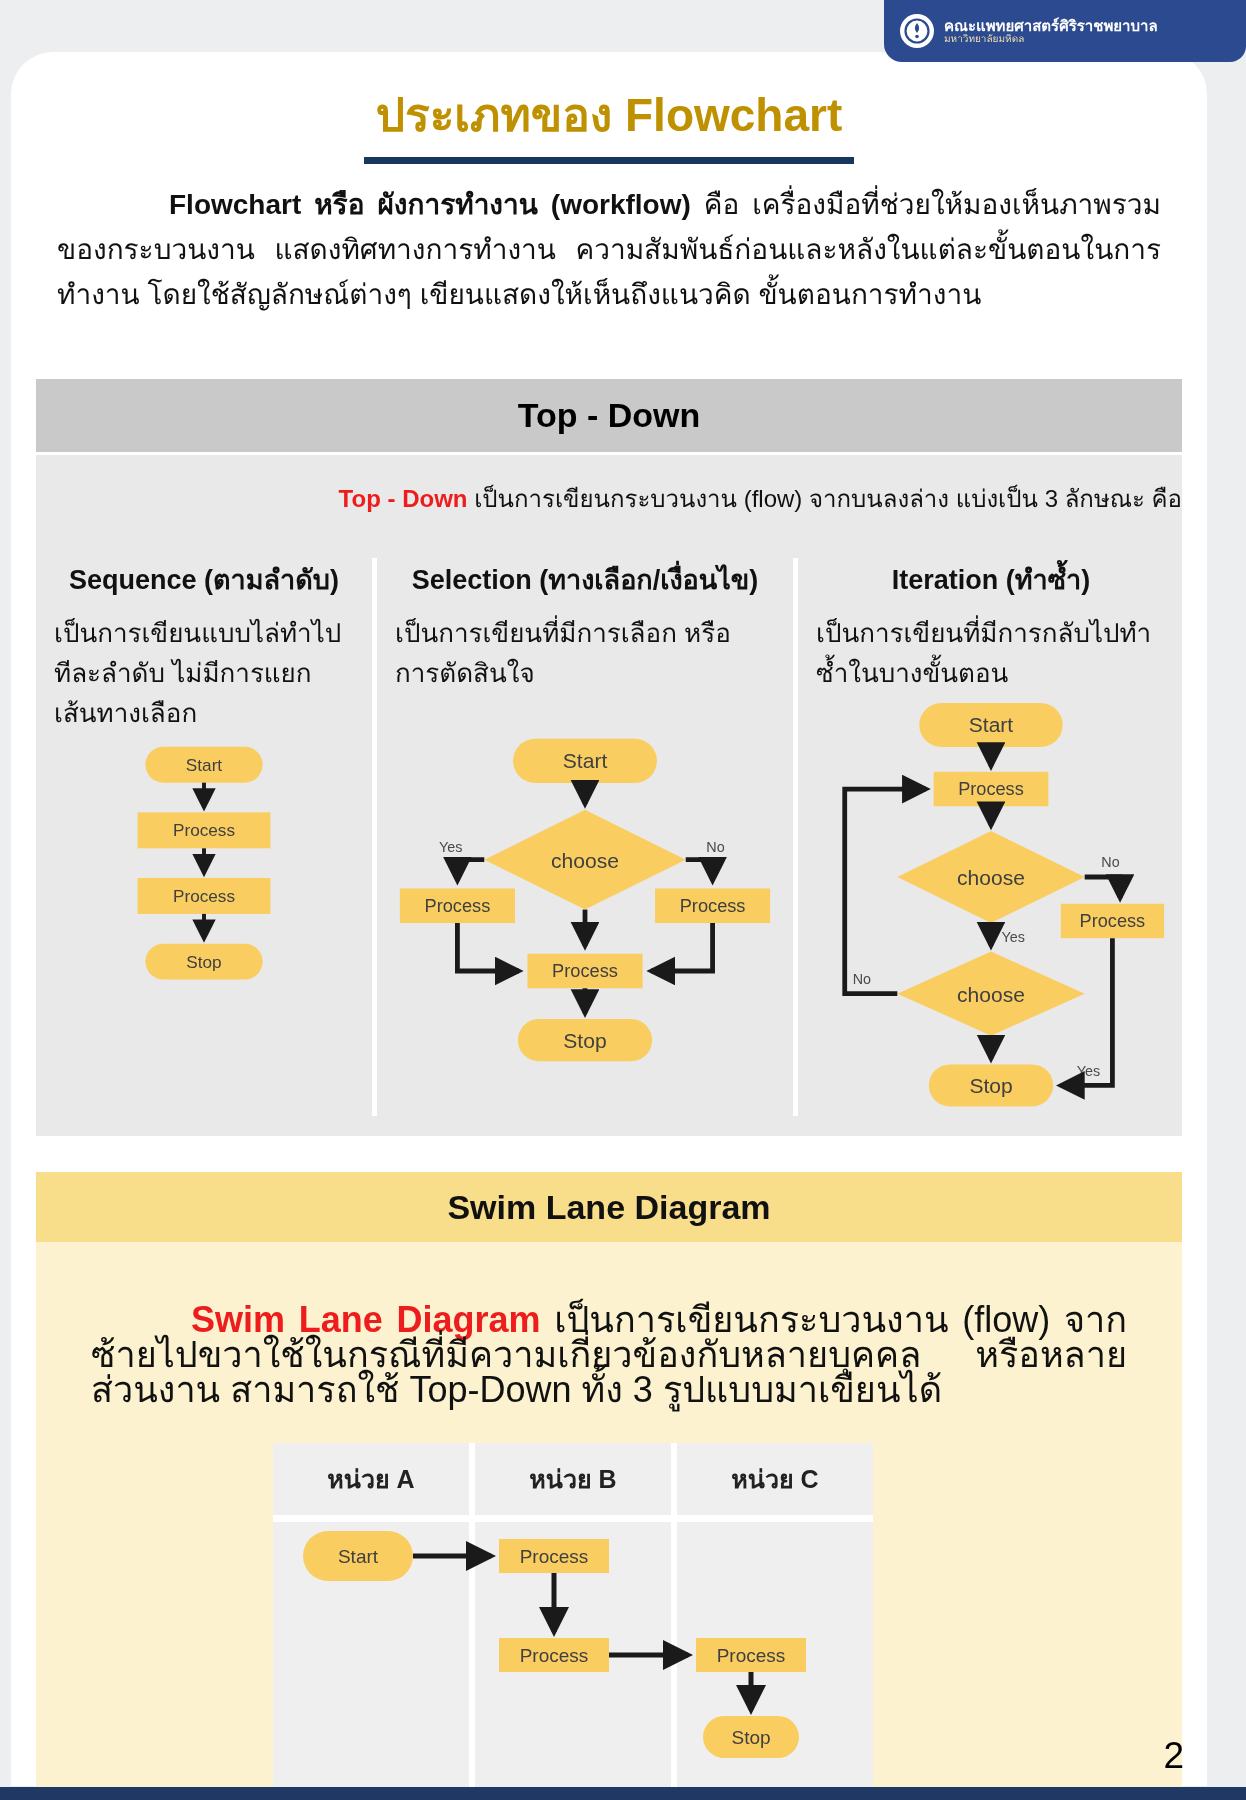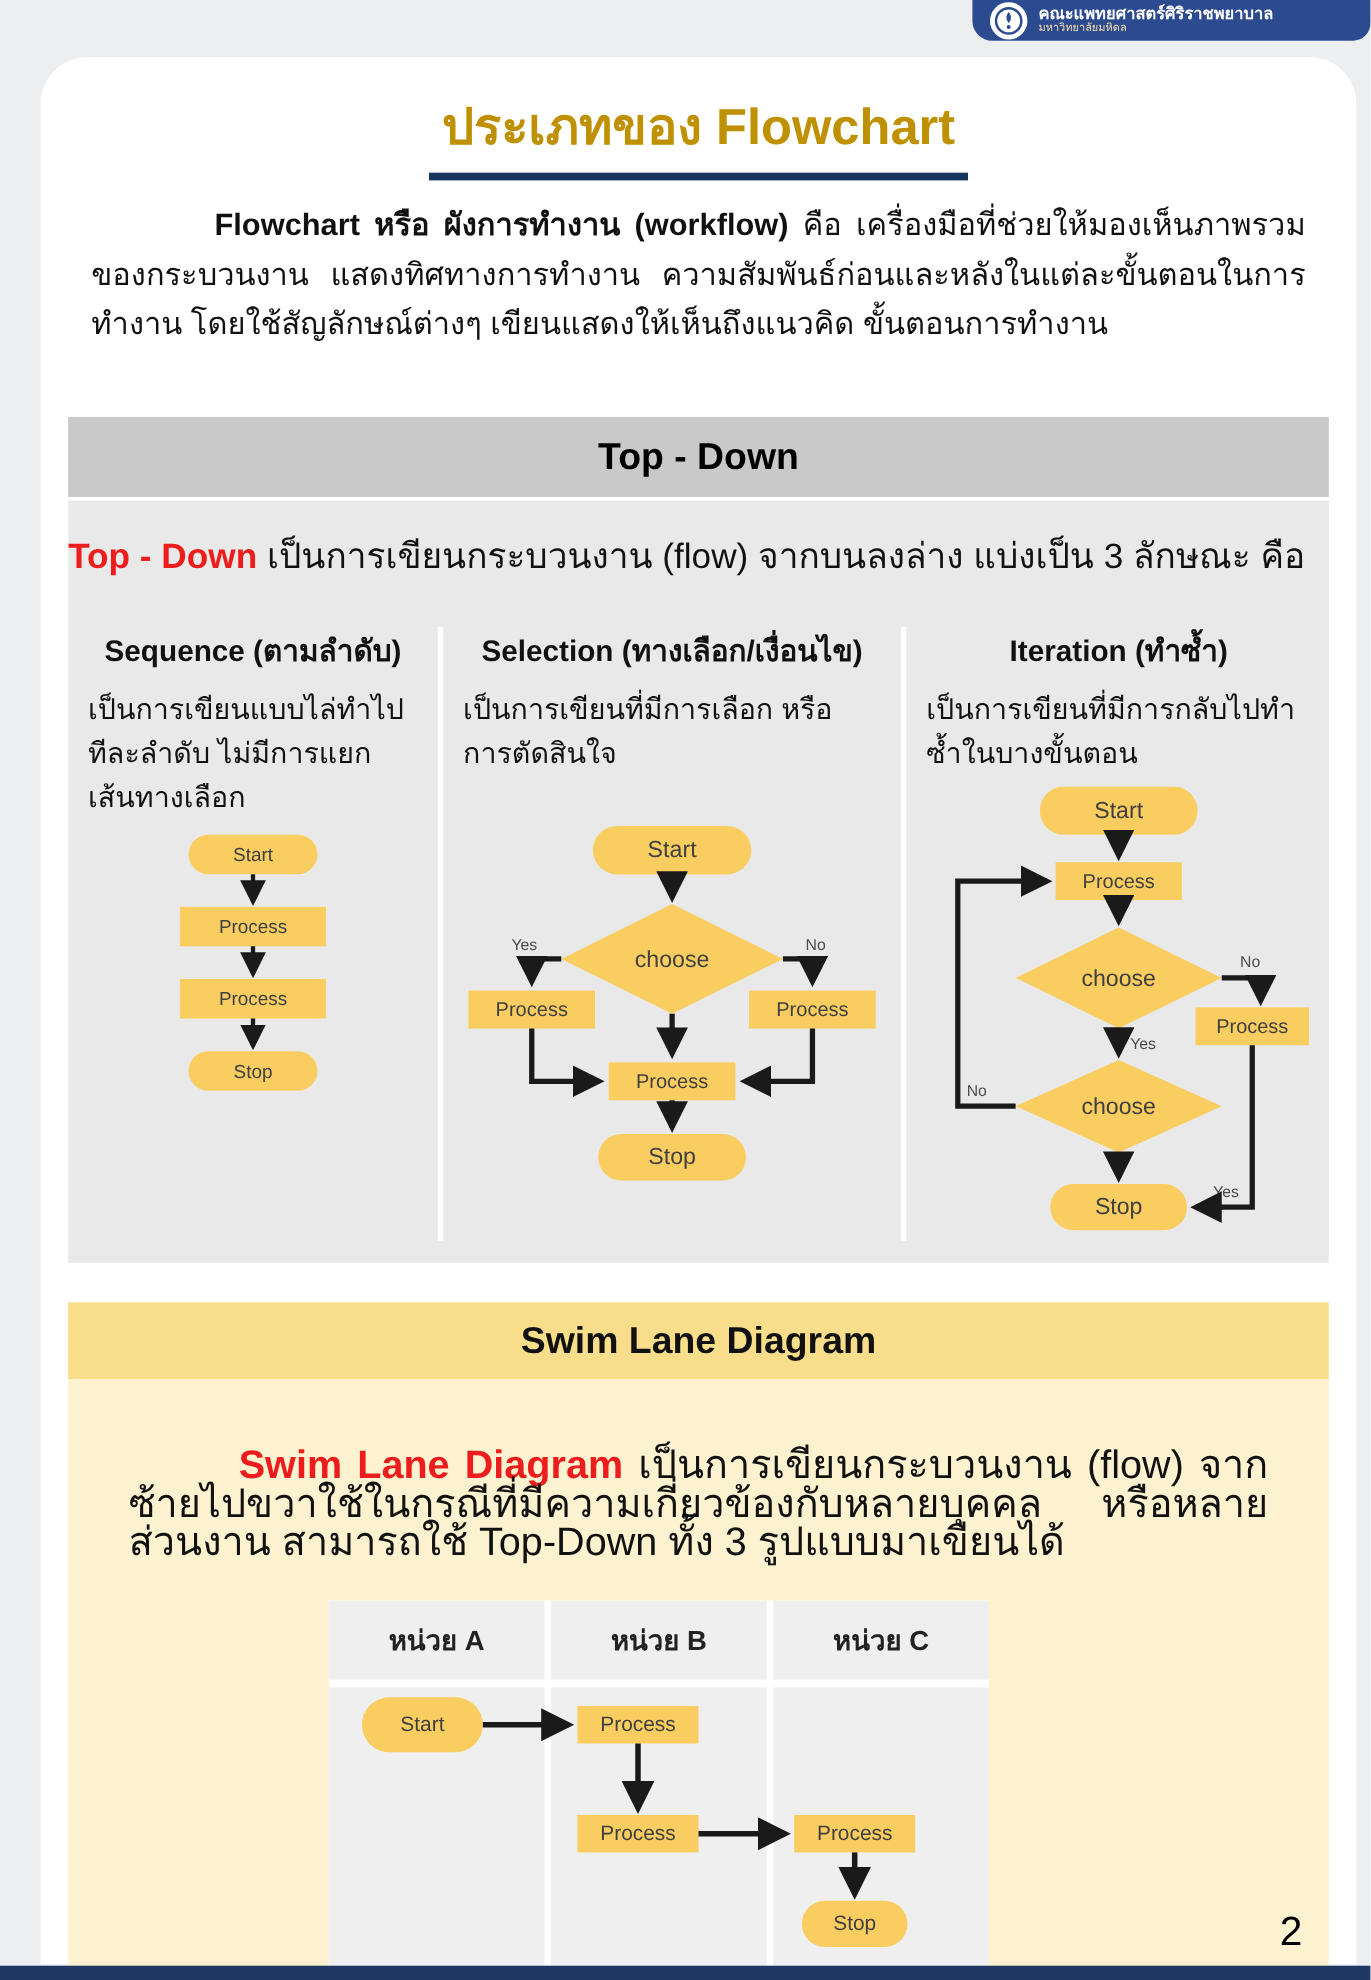--- a/index.html
+++ b/index.html
@@ -4,47 +4,47 @@
 <style>
   html,body{margin:0;padding:0;}
   body{
     width:1246px;height:1800px;position:relative;overflow:hidden;
     background:#ECEEF0;
     font-family:"Liberation Sans",sans-serif;
     color:#111;
   }
   
   .badge{
-    position:absolute;top:0;right:0;width:362px;height:37px;z-index:6;
+    position:absolute;top:0;right:0;width:362px;height:62px;z-index:6;
     background:#2C4A90;border-radius:0 0 16px 18px;
     display:flex;align-items:center;gap:10px;padding-left:16px;box-sizing:border-box;
   }
   .badge-logo{width:34px;height:34px;background:#fff;border-radius:50%;
     display:flex;align-items:center;justify-content:center;flex:0 0 auto;}
   .badge-lines{display:flex;flex-direction:column;line-height:1.05;}
   .badge-l1{font-size:15px;font-weight:bold;color:#fff;}
   .badge-l2{font-size:10px;color:#F2DFAC;}
   
   .page{
-    position:absolute;left:37px;top:52px;width:1196px;height:1734px;
+    position:absolute;left:11px;top:52px;width:1196px;height:1734px;
     background:#fff;border-radius:42px 42px 0 0;
   }
   .title-wrap{text-align:center;padding-top:26px;}
   .page-title{
     display:inline-block;font-size:46px;font-weight:bold;color:#BF9000;
     border-bottom:7px solid #17375E;padding:0 12px 6px;
   }
   .intro-para{margin:18px 46px 0;font-size:28px;line-height:45px;text-indent:112px;text-align:justify;}
   .intro-lead{font-weight:bold;}
   
   .td-section{margin:62px 25px 0;}
   .td-header{height:73px;background:#C9C9C9;display:flex;align-items:center;justify-content:center;
     font-size:34px;font-weight:600;color:#000;}
   .td-body{background:#E9E9E9;border-top:3px solid #fff;padding:16px 0 20px;}
-  .td-intro{text-align:left;font-size:32px;margin-top:8px;}
+  .td-intro{text-align:right;font-size:24px;margin-top:8px;}
   .red-lead{color:#EE1D1D;font-weight:bold;}
   .td-cols{display:grid;grid-template-columns:1fr 1.04fr 0.96fr;margin-top:40px;}
   .td-col{padding:0 18px;}
   .td-col + .td-col{border-left:5px solid #fff;}
   .td-col-header{text-align:center;font-size:27px;font-weight:bold;margin-bottom:12px;}
   .td-col-body{font-size:26px;line-height:40px;min-height:82px;}
   .chart{display:block;margin:12px auto 0;}
   .shape-txt{font-size:22px;fill:#404040;}
   .shape-txt-sm{font-size:19px;fill:#404040;}
   .yn-label{font-size:15px;fill:#4a4a4a;}

